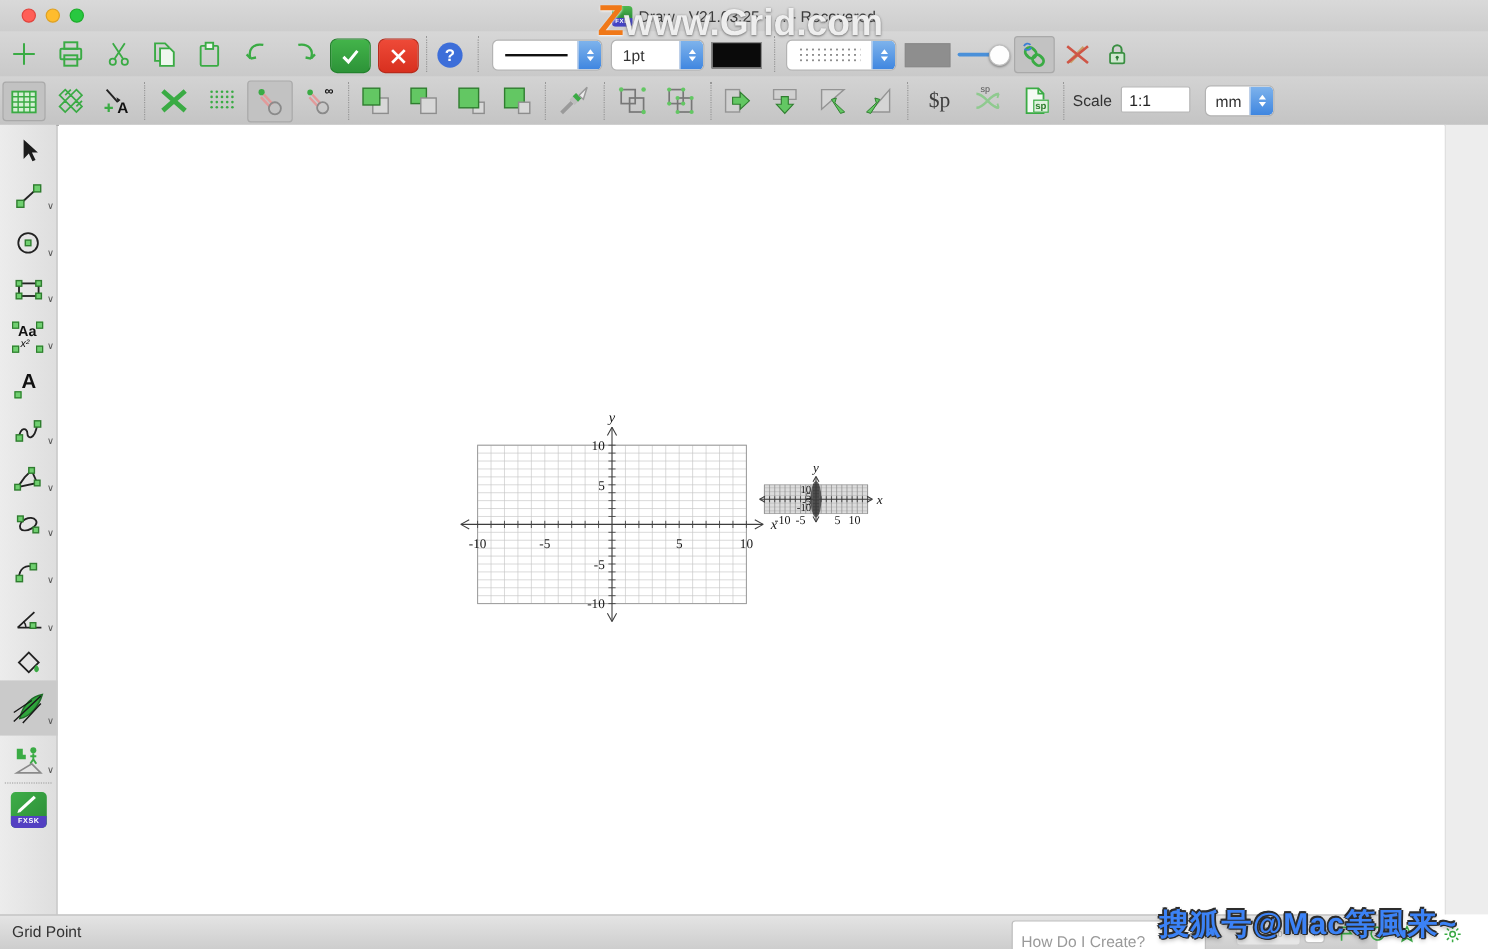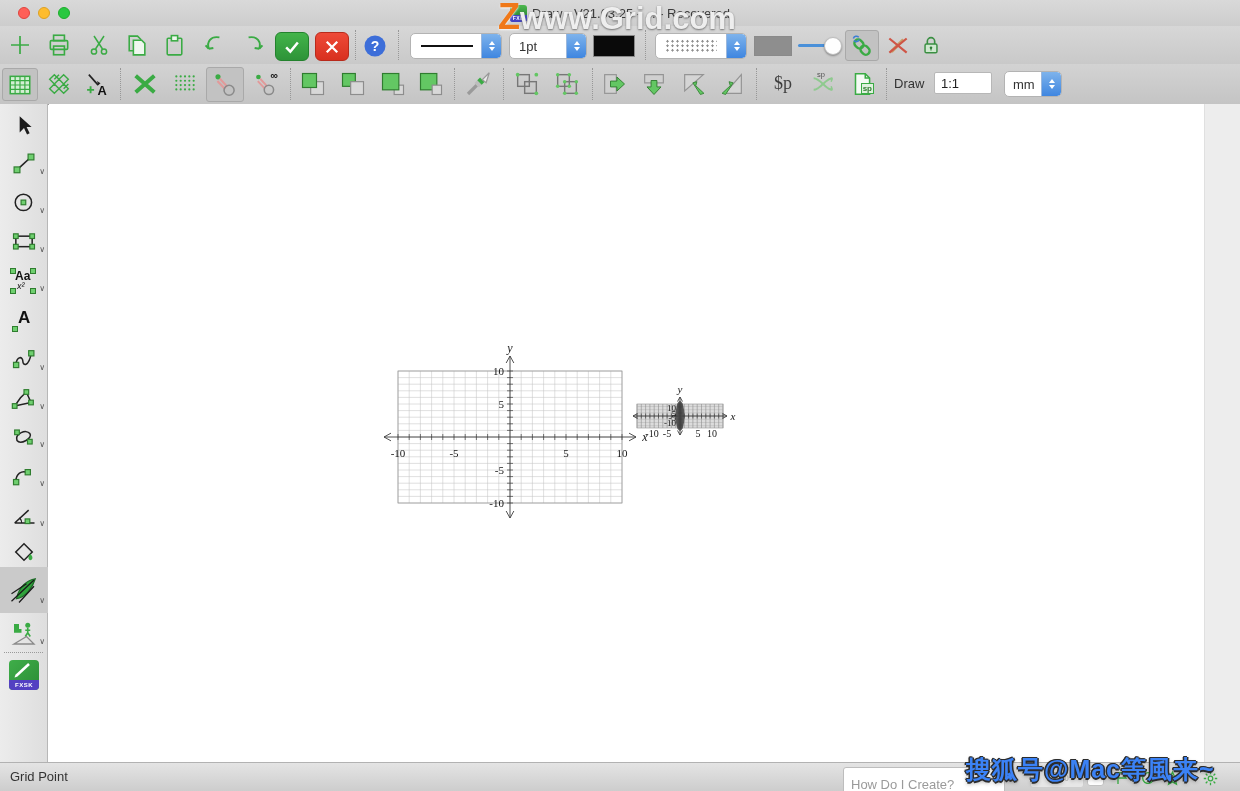--- a/index.html
+++ b/index.html
@@ -52,21 +52,21 @@
   .hsep{position:absolute;left:4px;right:4px;height:0;border-top:1px dotted #9a9a9a;}
   #fxsk{position:absolute;left:9px;width:30px;height:30px;border-radius:4px;background:linear-gradient(135deg,#3fae49,#2b8c36);
     overflow:hidden;}
   #fxsk .strip{position:absolute;left:0;right:0;bottom:0;height:10px;background:#5340c2;color:#fff;
     font-size:6px;font-weight:bold;text-align:center;line-height:10px;letter-spacing:.5px;}
   
   #canvas{position:absolute;left:49px;top:104px;width:1155px;height:658px;background:#ffffff;}
   #right-gutter{position:absolute;left:1204px;top:104px;width:36px;height:658px;background:#ededed;border-left:1px solid #e0e0e0;}
   svg[data-grid]{position:absolute;overflow:visible;}
   
-  #statusbar{position:absolute;left:0;top:762px;width:1240px;height:29px;
+  #statusbar{position:absolute;left:0;top:762px;width:1148px;height:29px;
     background:linear-gradient(#e4e4e4,#cdcdcd);border-top:1px solid #b2b2b2;box-sizing:border-box;}
   #status-text{position:absolute;left:10px;top:6px;font-size:13px;color:#333;}
   #howdo-input{position:absolute;left:843px;top:4px;width:162px;height:20px;border:1px solid #bdbdbd;border-radius:3px;
     background:#fff;font-size:13px;color:#14532d;padding:16px 7px;box-sizing:border-box;font-family:"Liberation Sans",sans-serif;}
   #howdo-input::placeholder{color:#9a9a9a;}
   #zoom-display{position:absolute;left:1030px;top:4px;width:52px;height:19px;background:#e6e6e6;border:1px solid #cfcfcf;
     border-radius:3px;font-size:12px;color:#b2b2b2;text-align:center;line-height:19px;}
   #zoom-chevron{position:absolute;left:1087px;top:7px;width:15px;height:14px;background:#fdfdfd;border:1px solid #c2c2c2;
     border-radius:3px;font-size:8px;color:#666;text-align:center;line-height:13px;}
   .status-icon{position:absolute;top:5px;width:20px;height:20px;display:flex;align-items:center;justify-content:center;}
@@ -374,21 +374,21 @@
     <span style="position:absolute;top:2px;left:11px;font-size:7.5px;color:#555;">sp</span>
     </div>
   <div class="btn" style="left:846px;top:4px;width:32px;height:31px;">
     <svg width="26" height="26" viewBox="0 0 24 24" fill="none" stroke="#3aab44" stroke-width="1.4">
       <path d="M6 2.5h9l4 4v15H6z" fill="#f4faf4"></path>
         <path d="M15 2.5v4h4"></path>
       </svg>
     <span style="position:absolute;bottom:5px;right:4px;font-size:8px;font-weight:bold;color:#2f7d2f;background:#dff1df;border:1px solid #3aab44;line-height:9px;padding:0 1px;">sp</span>
     </div>
   <div class="vsep" style="left:886px;"></div>
-  <span class="tbtext abs" style="left:894px;top:12px;">Draw</span>
+  <span class="tbtext abs" style="left:894px;top:12px;">Scale</span>
   <input class="inputbox" style="left: 934px; top: 8px; width: 58px;" value="1:1">
   <div class="select" style="left:1004px;top:7px;width:56px;">
     <span class="tbtext" style="margin-left:8px;">mm</span>
     <span class="stepper">
         <i class="up"></i>
         <i class="dn"></i>
       </span>
     </div>
 </div>
 

